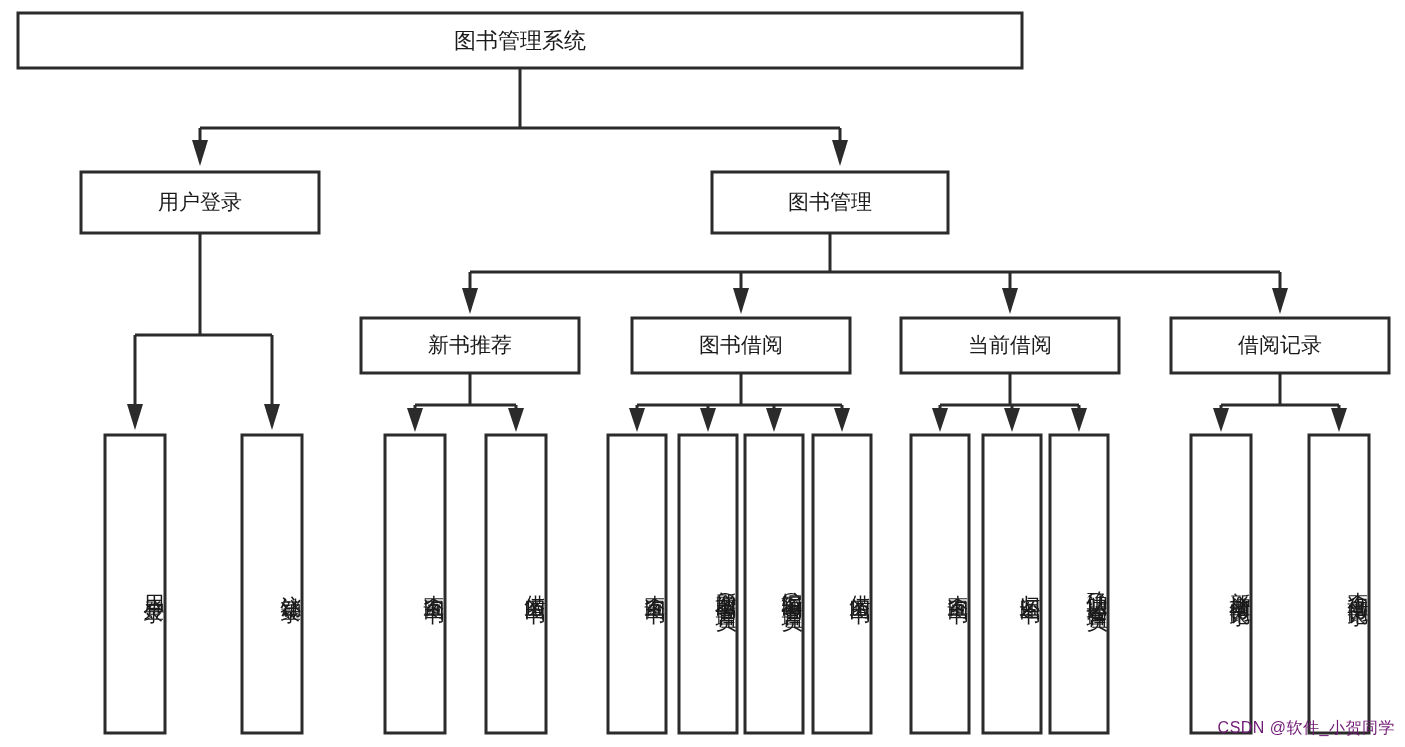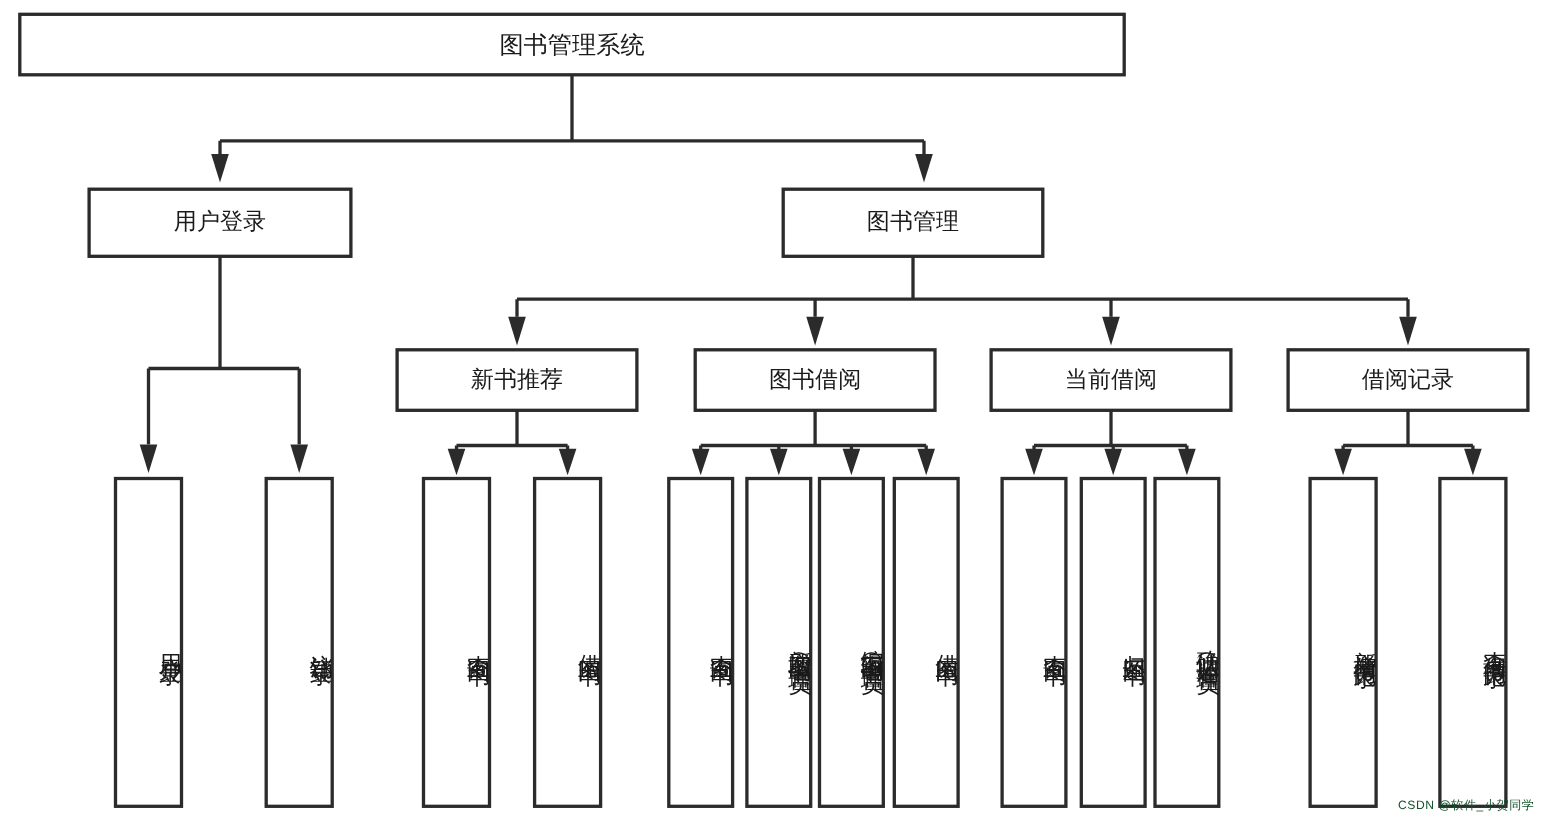--- a/index.html
+++ b/index.html
@@ -55,22 +55,22 @@
     letter-spacing: 3px;
     white-space: nowrap;
     text-align: center;
     pointer-events: none;
   }
   .watermark {
     position: absolute;
     right: 10px;
     bottom: 8px;
     font-family: "Liberation Sans", "DejaVu Sans", sans-serif;
-    font-size: 11px;
-    color: #14532d;
+    font-size: 16px;
+    color: #701a75;
     letter-spacing: 0.5px;
     user-select: none;
   }
 </style>
 </head>
 <body>
 
 <svg id="diagram" viewBox="0 0 1405 747">
 
   <defs>

